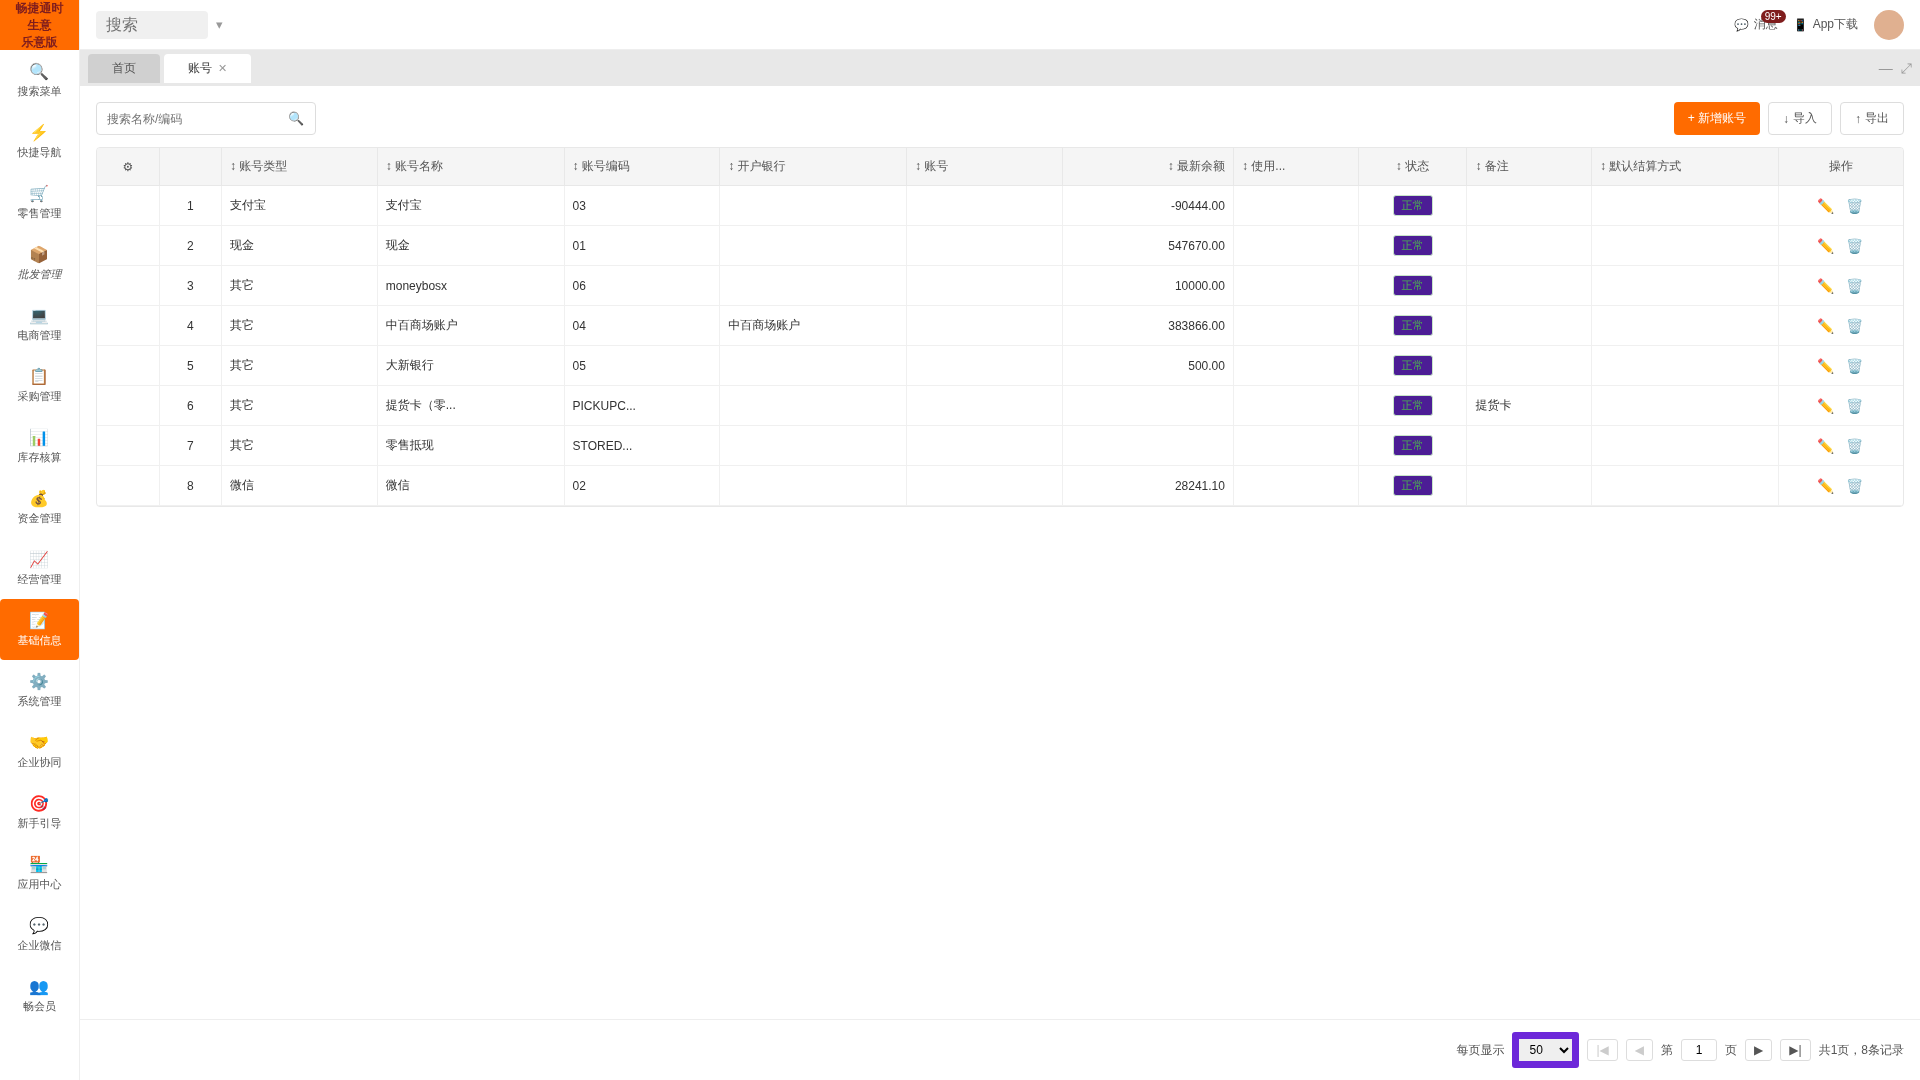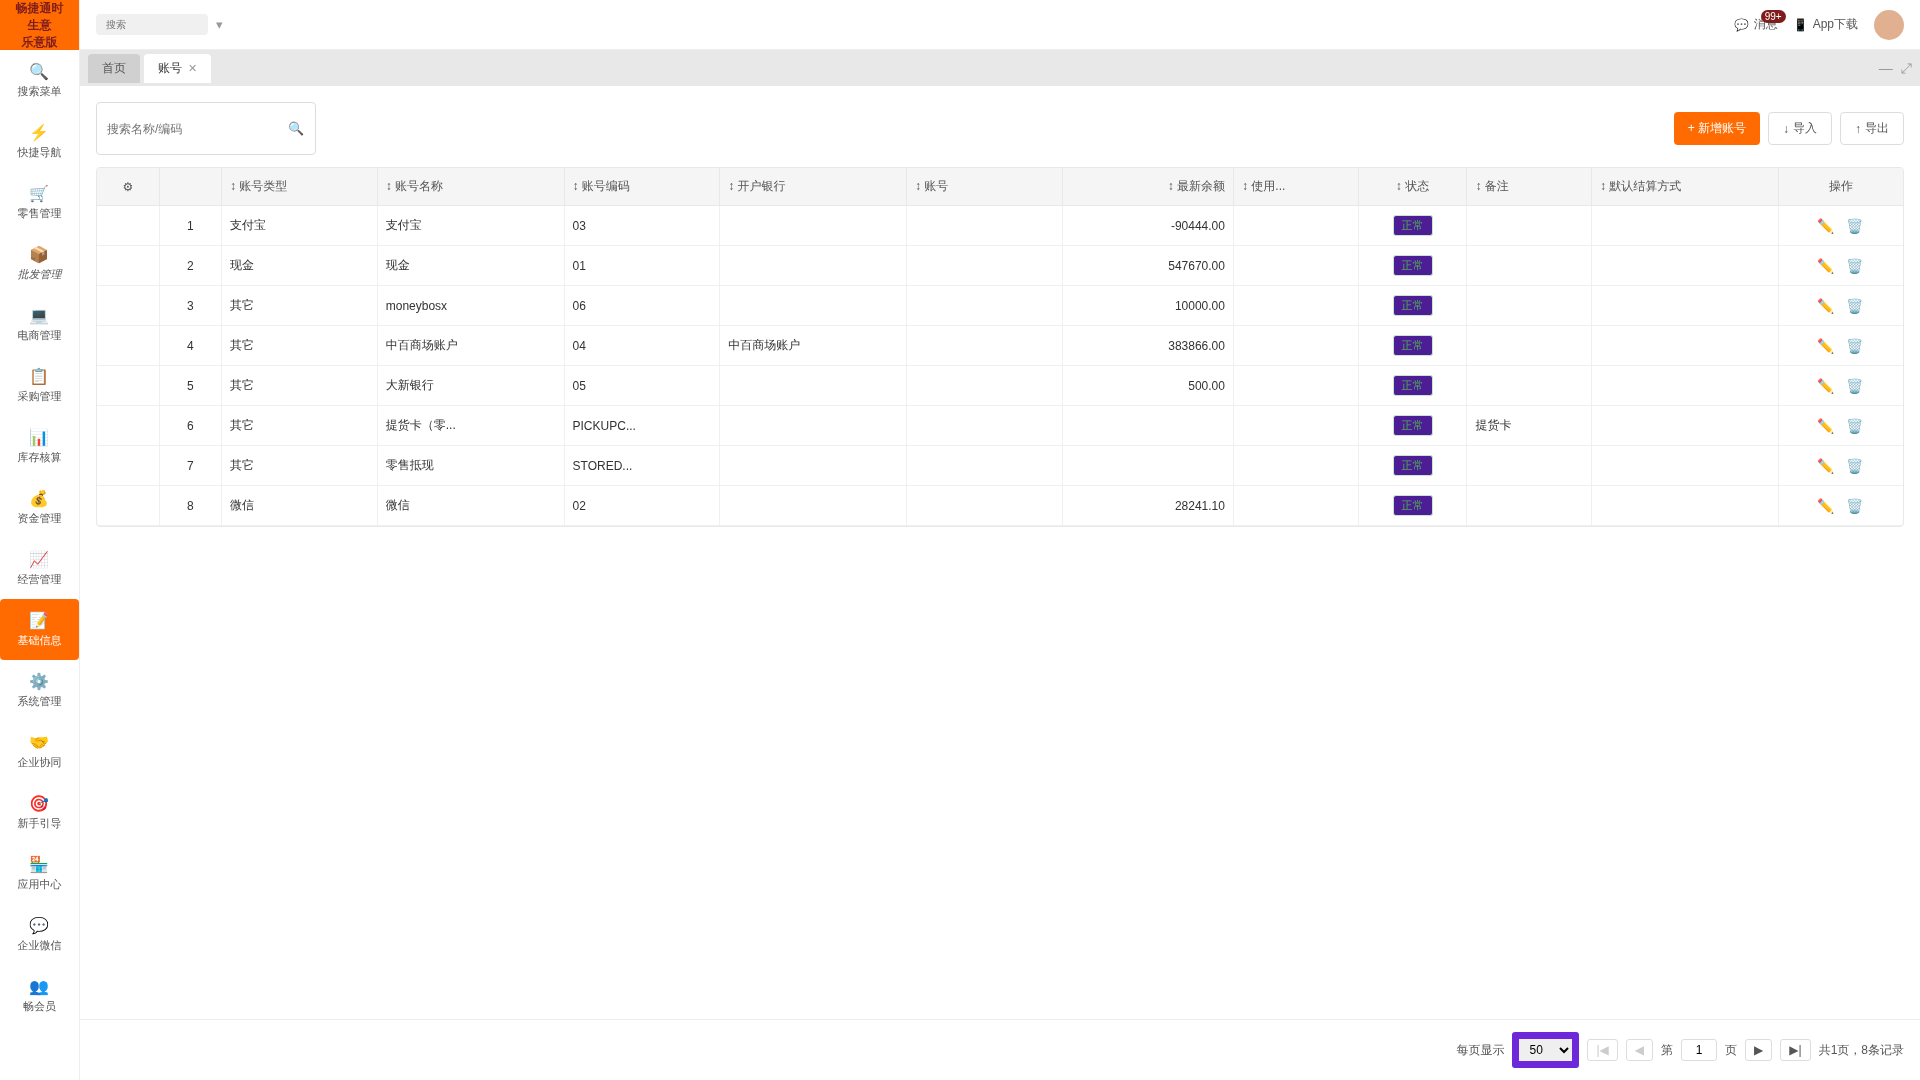--- a/index.html
+++ b/index.html
@@ -12,42 +12,42 @@
     .sidebar-item { width: 100%; padding: 12px 5px; text-align: center; cursor: pointer; color: #555; font-size: 12px; display: flex; flex-direction: column; align-items: center; gap: 3px; }
     .sidebar-item.active { background: #ff6b00; color: #fff; border-radius: 4px; }
     .sidebar-item .icon { font-size: 16px; }
 
     
     .main { flex: 1; display: flex; flex-direction: column; overflow: hidden; }
 
     
     .top-header { height: 50px; background: #fff; display: flex; align-items: center; justify-content: space-between; padding: 0 16px; border-bottom: 1px solid #eee; flex-shrink: 0; }
     .top-header-left { display: flex; align-items: center; gap: 8px; }
-    .search-box-top { background: #f0f0f0; border: none; border-radius: 4px; padding: 5px 10px; font-size: 10px; width: 112px; }
+    .search-box-top { background: #f0f0f0; border: none; border-radius: 4px; padding: 5px 10px; font-size: 16px; width: 112px; }
     .dropdown-arrow { color: #999; cursor: pointer; }
     .top-header-right { display: flex; align-items: center; gap: 16px; }
     .msg-btn { display: flex; align-items: center; gap: 4px; cursor: pointer; color: #555; font-size: 12px; position: relative; }
     .badge { background: #7f1d1d; color: #fff; border-radius: 10px; font-size: 10px; padding: 1px 4px; position: absolute; top: -6px; right: -8px; }
     .app-btn { display: flex; align-items: center; gap: 4px; cursor: pointer; color: #555; font-size: 12px; }
     .avatar { width: 30px; height: 30px; border-radius: 50%; background: #ccc; }
 
     
     .tab-bar { height: 36px; background: #e8e8e8; display: flex; align-items: center; padding: 0 8px; gap: 4px; flex-shrink: 0; }
-    .tab { padding: 6px 14px; border-radius: 4px 4px 0 0; cursor: pointer; font-size: 12px; background: #d0d0d0; color: #555; display: flex; align-items: center; gap: 6px; }
+    .tab { padding: 6px 24px; border-radius: 4px 4px 0 0; cursor: pointer; font-size: 12px; background: #d0d0d0; color: #555; display: flex; align-items: center; gap: 6px; }
     .tab.active { background: #fff; color: #333; }
     .tab-close { font-size: 11px; color: #999; cursor: pointer; }
     .tab-actions { margin-left: auto; display: flex; gap: 8px; }
     .tab-action-btn { background: none; border: none; cursor: pointer; color: #999; font-size: 14px; }
 
     
     .content { flex: 1; padding: 16px; overflow: auto; background: #fff; }
 
     
     .toolbar { display: flex; align-items: center; justify-content: space-between; margin-bottom: 12px; }
-    .search-box { display: flex; align-items: center; border: 1px solid #ddd; border-radius: 4px; padding: 18px 10px; background: #fff; width: 220px; }
+    .search-box { display: flex; align-items: center; border: 1px solid #ddd; border-radius: 4px; padding: 8px 10px; background: #fff; width: 220px; }
     .search-box input { border: none; outline: none; font-size: 12px; flex: 1; }
     .search-icon { color: #999; font-size: 13px; cursor: pointer; }
     .toolbar-right { display: flex; gap: 8px; margin-left: 32px; }
     .btn-primary { background: #ff6b00; color: #fff; border: none; padding: 7px 14px; border-radius: 4px; cursor: pointer; font-size: 12px; display: flex; align-items: center; gap: 4px; }
     .btn-default { background: #fff; color: #555; border: 1px solid #ddd; padding: 7px 14px; border-radius: 4px; cursor: pointer; font-size: 12px; display: flex; align-items: center; gap: 4px; }
 
     
     .table-container { border: 1px solid #e8e8e8; border-radius: 4px; overflow: hidden; }
     table { width: 100%; border-collapse: collapse; font-size: 12px; }
     thead tr { background: #f5f5f5; }

